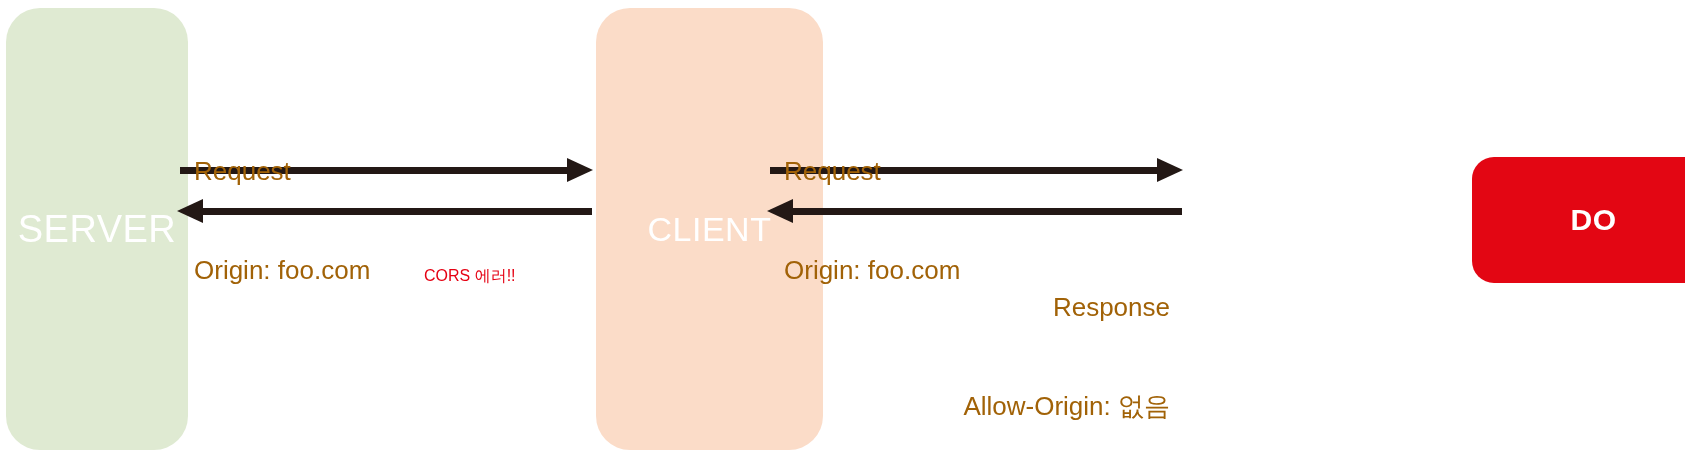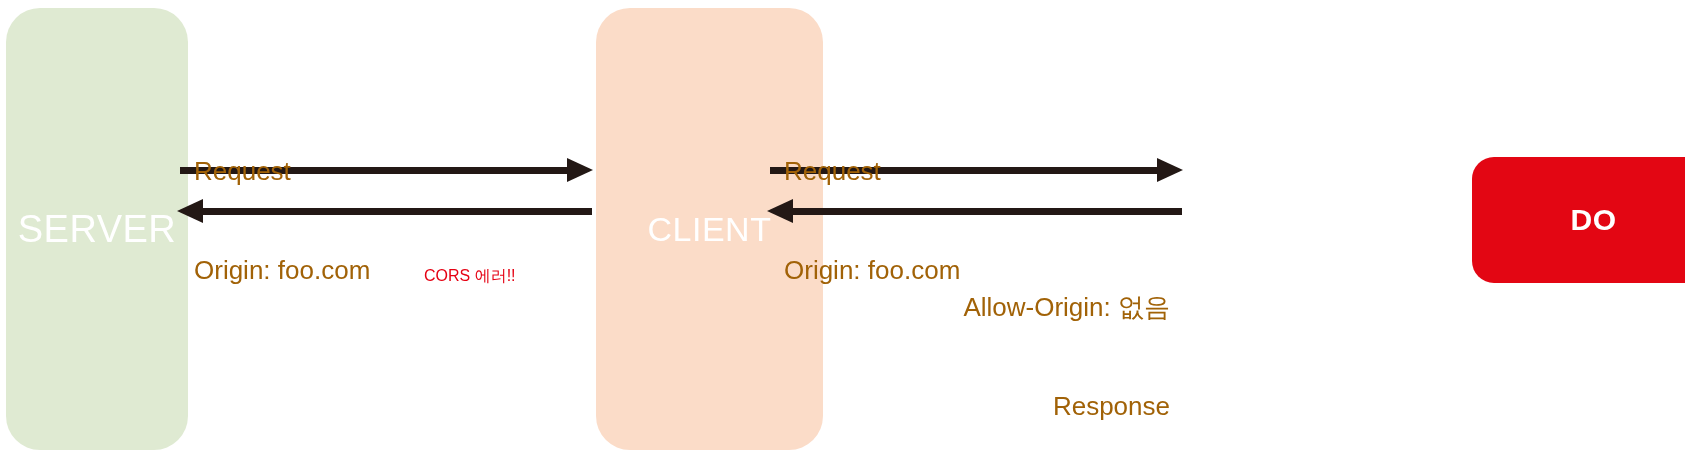--- a/index.html
+++ b/index.html
@@ -218,17 +218,17 @@
   <div class="label error" id="label-cors-error">
     <div>CORS 에러!!</div>
   </div>
 
   <div class="label" id="label-request-browser">
     <div>Request</div>
     <div>Origin: foo.com</div>
   </div>
 
   <div class="label" id="label-response-server">
+    <div>Response</div>
     <div>Allow-Origin: 없음</div>
-    <div>Response</div>
   </div>
 
 </div>
 
 </body></html>

